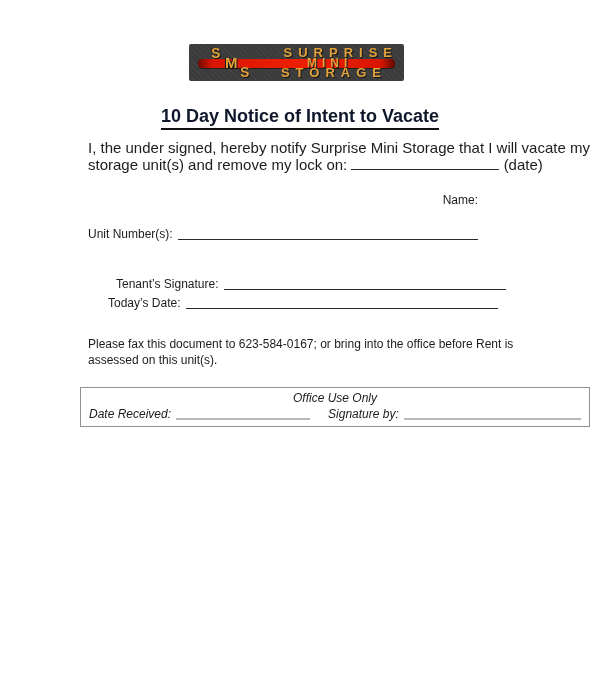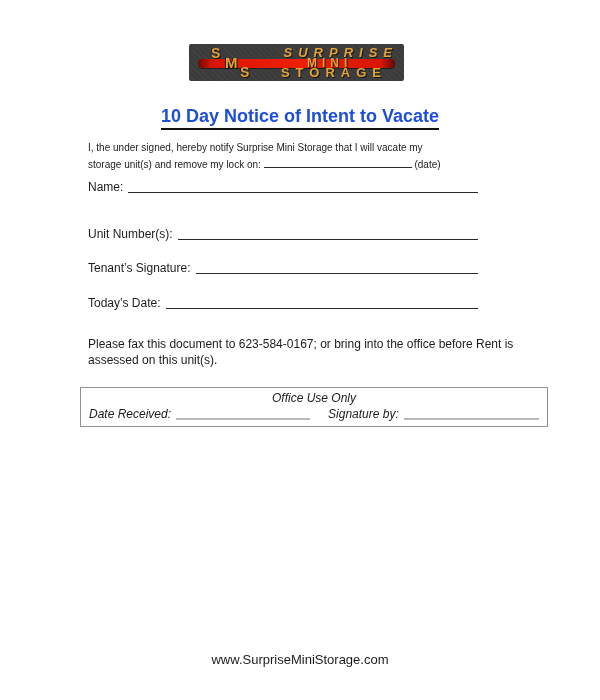--- a/index.html
+++ b/index.html
@@ -46,49 +46,49 @@
     top: 15px;
     width: 197px;
     height: 9px;
     border-radius: 4px;
     background: linear-gradient(90deg, #6e0b00 0%, #d81500 7%, #ee1f00 50%, #d81500 93%, #5d0900 100%);
     box-shadow: 0 1px 0 rgba(0,0,0,0.45);
   }
   .logo-s-top    { left: 22px; top: 2px; }
   .logo-m-mid    { left: 36px; top: 11px; font-size: 15px; z-index: 2; }
   .logo-s-bottom { left: 51px; top: 21px; }
-  .logo-surprise { right: 6px; top: 2px; font-style: italic; }
+  .logo-surprise { right: 6px; top: 2px; }
   .logo-mini     { left: 118px; top: 13px; font-size: 12px; letter-spacing: 5px; z-index: 2; }
   .logo-storage  { right: 17px; bottom: 2px; letter-spacing: 6px; }
 
   
   .doc-title-wrap {
     position: absolute;
     top: 106px;
     left: 0;
     width: 100%;
     text-align: center;
   }
   .doc-title {
     display: inline-block;
     font-size: 18px;
     font-weight: bold;
-    color: #1d4ed8;
+    color: #0f172a;
     border-bottom: 2px solid #111;
     padding-bottom: 1px;
     letter-spacing: 0px;
   }
 
   
   .intro {
     position: absolute;
     left: 88px;
     top: 139px;
     width: 445px;
-    font-size: 10px;
+    font-size: 15px;
     line-height: 17px;
     white-space: nowrap;
   }
   .blank-inline {
     display: inline-block;
     width: 148px;
     height: 11px;
     border-bottom: 1px solid #2b2b2b;
     vertical-align: baseline;
   }
@@ -104,41 +104,41 @@
     line-height: 14px;
   }
   .field-label { white-space: nowrap; }
   .field-line {
     flex: 1;
     height: 2px;
     border-bottom: 1px solid #2b2b2b;
     margin-left: 5px;
     margin-bottom: 1px;
   }
-  .row-name    { top: 180px; }
+  .row-name    { top: 193px; flex-direction: column; }
   .row-unit    { top: 227px; }
-  .row-tenant  { top: 261px; }
-  .row-today   { top: 296px; }
+  .row-tenant  { top: 277px; margin-left: 28px; }
+  .row-today   { top: 296px; margin-left: 20px; }
 
   .fax-note {
     position: absolute;
     left: 88px;
     top: 336px;
     width: 445px;
     font-size: 12px;
     line-height: 16px;
     white-space: nowrap;
   }
 
   
   .office-box {
     position: absolute;
     left: 80px;
     top: 387px;
-    width: 468px;
+    width: 510px;
     height: 40px;
     border: 1px solid #919191;
     font-style: italic;
     font-size: 12px;
   }
   .office-title {
     text-align: center;
     margin-top: 3px;
     color: #1c1c1c;
   }
@@ -226,15 +226,14 @@
   <div class="office-box">
     <div class="office-title">Office Use Only</div>
     <div class="office-row">
       <span>Date Received:</span>
       <span class="office-line office-line-received"></span>
       <span class="office-confirmed-label">Signature by:</span>
       <span class="office-line office-line-confirmed"></span>
     </div>
   </div>
 
-  <div class="footer">www.SurpriseMiniStorage.com</div>
 
 </div>
 
 </body></html>

